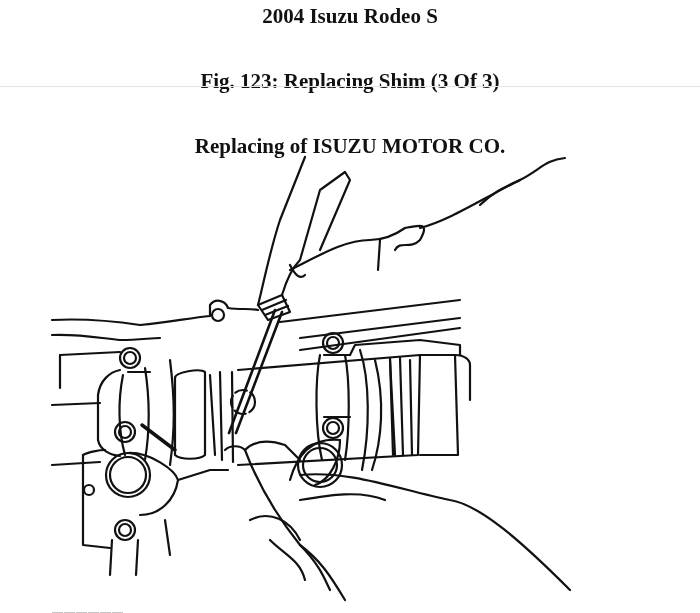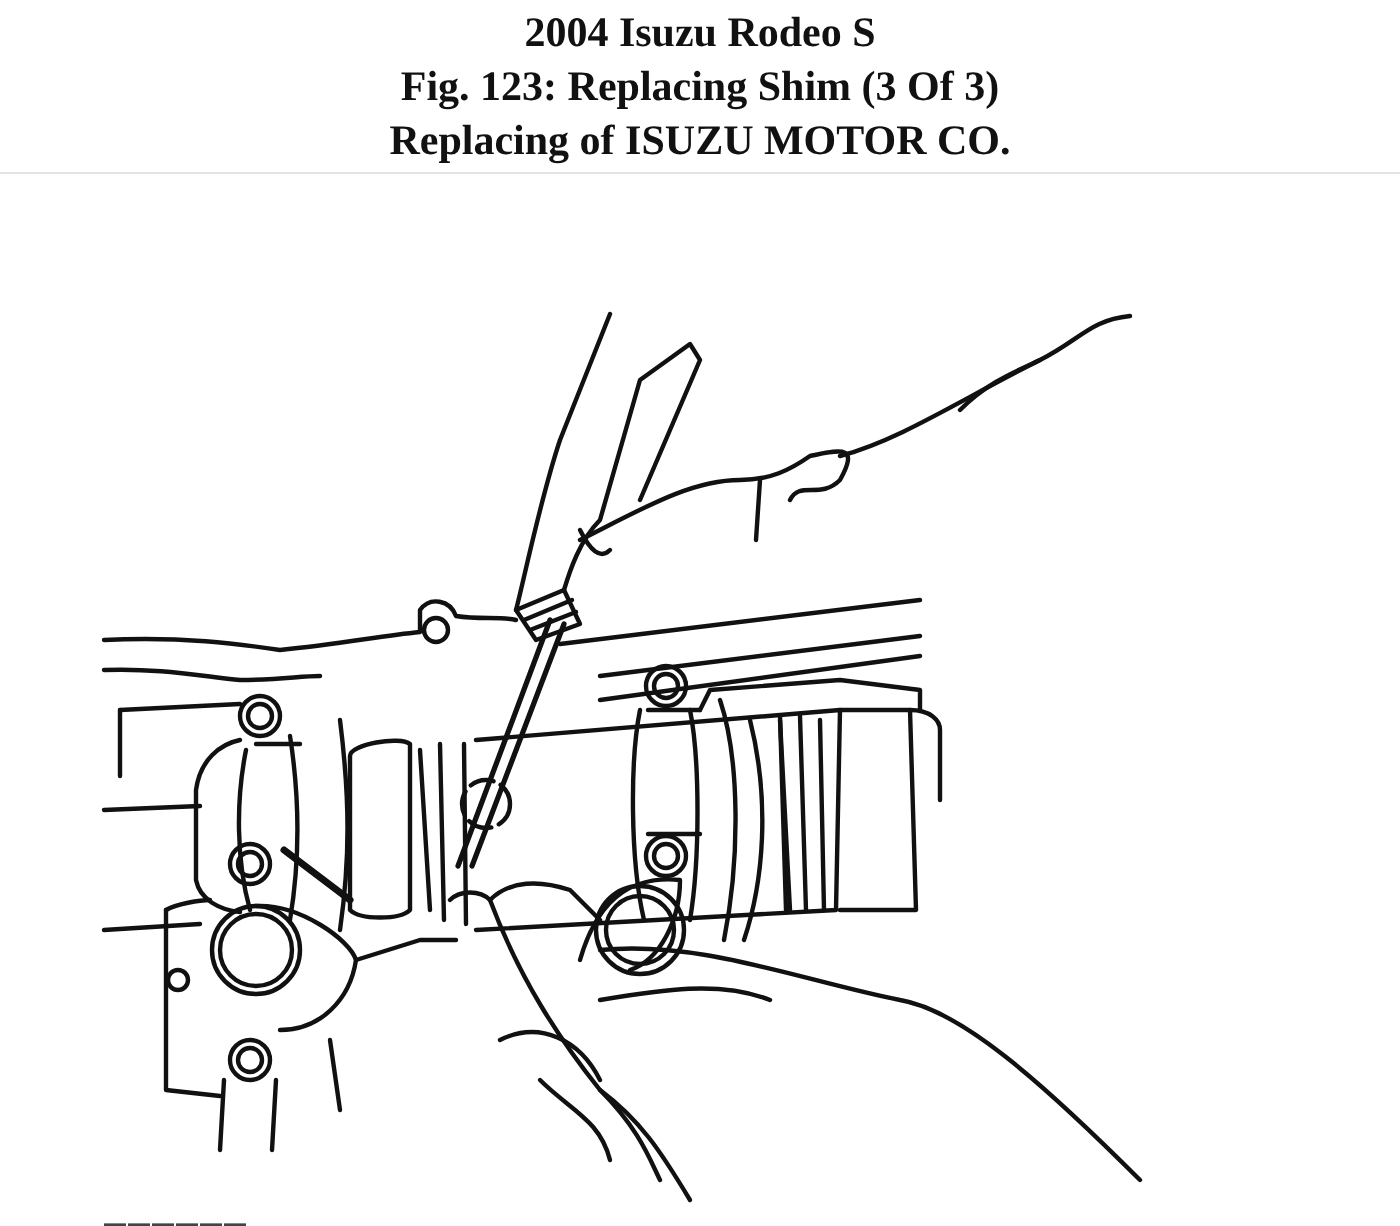--- a/index.html
+++ b/index.html
@@ -1,18 +1,18 @@
 <!DOCTYPE html>
 <html><head>
 <meta charset="utf-8">
 <style>
   html, body { margin: 0; padding: 0; background: #ffffff; }
   body { width: 700px; height: 613px; position: relative; overflow: hidden; font-family: "Liberation Serif", "DejaVu Serif", serif; }
   .header { position: absolute; top: 0; left: 0; width: 700px; text-align: center; }
-  .header .line { font-weight: bold; font-size: 21px; line-height: 27px; color: #111111; }
+  .header .line { font-weight: bold; font-size: 21px; line-height: 27px; color: #111111; margin-top: 38px; }
   .header .line.first { margin-top: 3px; }
   .divider { position: absolute; top: 86px; left: 0; width: 700px; height: 1px; background: #e4e4e4; }
   .figure { position: absolute; top: 100px; left: 0; width: 700px; height: 513px; }
   .figure svg { width: 700px; height: 513px; display: block; }
   .figure svg * { vector-effect: non-scaling-stroke; }
   .cutoff-id { position: absolute; left: 52px; top: 609px; width: 80px; height: 4px; overflow: hidden; }
   .cutoff-id span { display:block; font-family: "Liberation Sans", sans-serif; font-size: 11px; color: #444; margin-top: -3px; letter-spacing: 1px; }
 </style>
 </head>
 <body>

